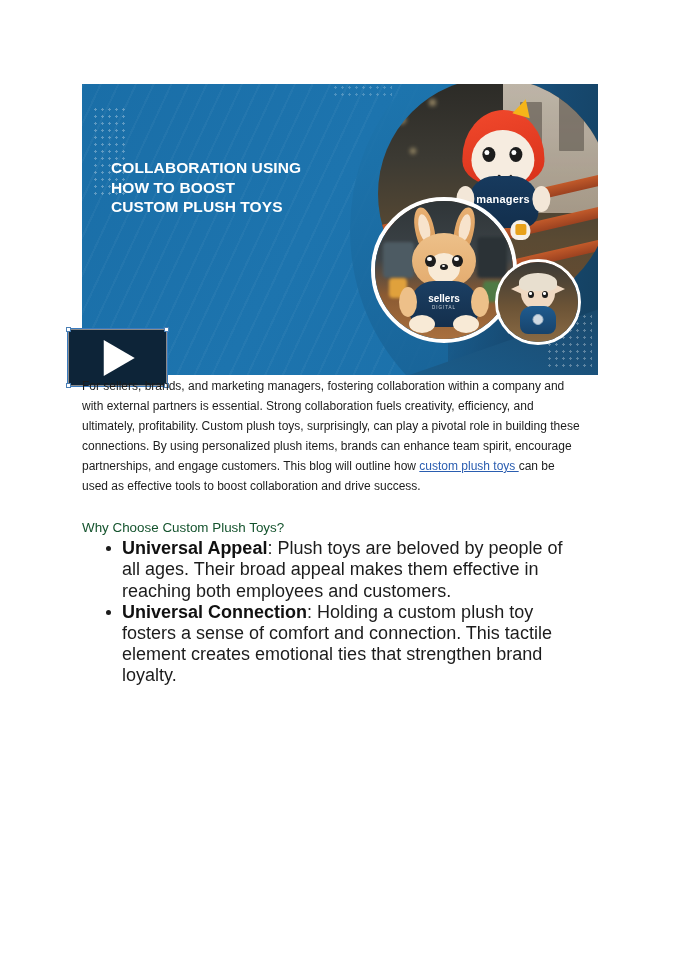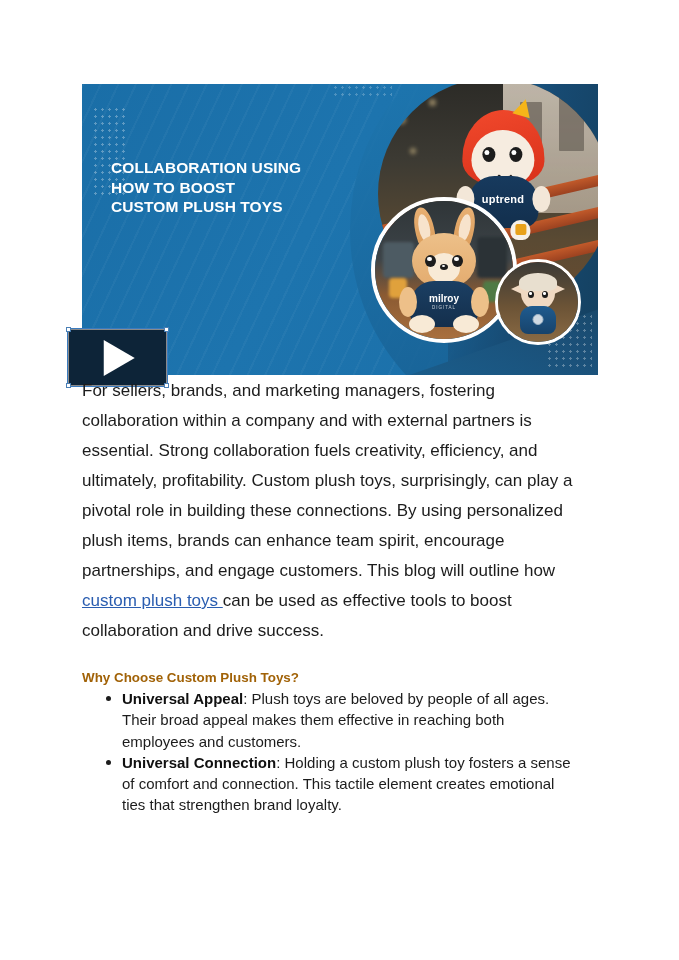--- a/index.html
+++ b/index.html
@@ -292,45 +292,45 @@
 
   
   .content {
     position: absolute;
     left: 82px;
     top: 376px;
     width: 498px;
   }
   p.para {
     margin: 0;
-    font-size: 17px;
-    line-height: 30px;
+    font-size: 12px;
+    line-height: 20px;
     color: #1c1c1c;
     text-align: left;
   }
   .link {
     color: #2a5db0;
     text-decoration: underline;
   }
   h2.section-heading {
     margin: 0;
     font-size: 13.4px;
-    font-weight: bold;
+    font-weight: normal;
     line-height: 21.2px;
-    color: #a16207;
+    color: #14532d;
   }
   .spacer { height: 21px; }
   ul.bullets {
     margin: 0;
     padding: 0 0 0 40px;
     list-style: none;
   }
   ul.bullets li {
     position: relative;
-    font-size: 15px;
+    font-size: 18px;
     line-height: 21.2px;
     color: #1c1c1c;
   }
   ul.bullets li:before {
     content: "";
     position: absolute;
     left: -16px;
     top: 8px;
     width: 5px; height: 5px;
     border-radius: 50%;
@@ -367,21 +367,21 @@
     </div>
 
     <div class="mascot-up">
       <div class="up-flame"></div>
       <div class="up-face">
         <div class="eye" style="left:11px;top:17px;width:13px;height:15px;"></div>
         <div class="eye" style="left:38px;top:17px;width:13px;height:15px;"></div>
         <div class="smile" style="left:23px;top:36px;width:17px;height:9px;"></div>
       </div>
       <div class="up-body">
-        <div class="up-logo">uptrend</div>
+        <div class="up-logo">managers</div>
       </div>
       <div class="limb" style="left:8px;top:76px;width:18px;height:26px;"></div>
       <div class="limb" style="left:84px;top:76px;width:18px;height:26px;"></div>
       <div class="shoe" style="left:26px;top:110px;">
           <span></span>
         </div>
       <div class="shoe" style="left:62px;top:110px;">
           <span></span>
         </div>
     </div>
@@ -401,21 +401,21 @@
       <div class="ear" style="left:54px;transform:rotate(12deg);">
           <i></i>
         </div>
       <div class="bunny-head">
         <div class="bunny-muzzle"></div>
         <div class="eye" style="left:13px;top:22px;width:11px;height:12px;"></div>
         <div class="eye" style="left:40px;top:22px;width:11px;height:12px;"></div>
         <div class="eye" style="left:28px;top:31px;width:8px;height:6px;"></div>
       </div>
       <div class="bunny-body">
-        <div class="bunny-logo">milroy</div>
+        <div class="bunny-logo">sellers</div>
         <div class="bunny-sub">DIGITAL</div>
       </div>
       <div class="limb" style="left:-2px;top:64px;width:18px;height:30px;background:#edc089;"></div>
       <div class="limb" style="left:70px;top:64px;width:18px;height:30px;background:#edc089;"></div>
       <div class="limb" style="left:8px;top:92px;width:26px;height:18px;background:#f8ead6;"></div>
       <div class="limb" style="left:52px;top:92px;width:26px;height:18px;background:#f8ead6;"></div>
     </div>
   </div>
 
   <div class="photo small">

